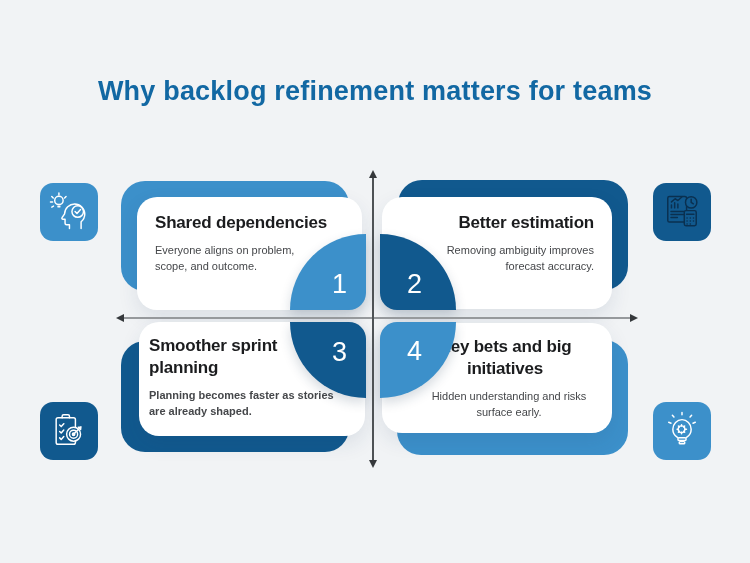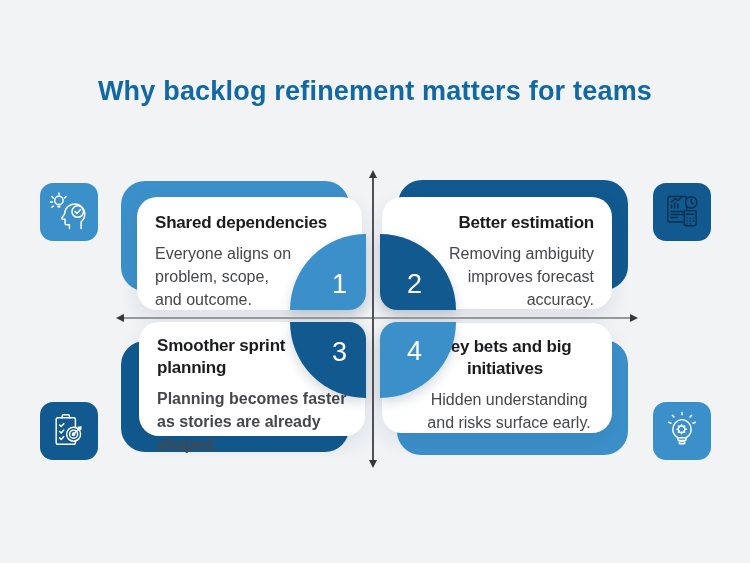--- a/index.html
+++ b/index.html
@@ -13,26 +13,26 @@
     font-size:27px;font-weight:700;color:#1268a3;letter-spacing:.2px;
   }
   .back{position:absolute;border-radius:24px;}
   .light{background:#3c90ca;}
   .dark{background:#11598e;}
   .card{
     position:absolute;background:#ffffff;border-radius:20px;
     box-shadow:0 8px 20px rgba(25,60,95,.10);box-sizing:border-box;
   }
   .card .h{font-weight:700;font-size:17px;color:#1b1c1e;line-height:1.3;letter-spacing:-.2px;}
-  .card .b{font-size:16px;color:#45474a;line-height:1.42;margin-top:9px;}
+  .card .b{font-size:11px;color:#45474a;line-height:1.42;margin-top:9px;}
   #card1{left:137px;top:197px;width:225px;height:113px;padding:15px 16px 0 18px;}
   #card1 .b{width:140px;}
   #card2{left:382px;top:197px;width:230px;height:112px;padding:15px 18px 0 16px;text-align:right;}
   #card2 .b{width:152px;margin-left:auto;}
-  #card3{left:139px;top:322px;width:226px;height:114px;padding:13px 16px 0 18px;}
+  #card3{left:139px;top:322px;width:226px;height:114px;padding:13px 16px 0 10px;}
   #card3 .h{width:170px;}
   #card3 .b{width:196px;font-weight:bold;}
   #card4{left:382px;top:323px;width:230px;height:110px;padding:13px 18px 0 16px;text-align:center;}
   #card4 .h{width:178px;margin-left:auto;}
   #card4 .b{width:170px;margin-left:auto;}
   #back1{left:121px;top:181px;width:228px;height:110px;}
   #back2{left:398px;top:180px;width:230px;height:110px;}
   #back3{left:121px;top:341px;width:228px;height:111px;}
   #back4{left:397px;top:340px;width:231px;height:115px;}
   .disc{position:absolute;width:76px;height:76px;box-shadow:0 5px 12px rgba(20,50,80,.18);}

